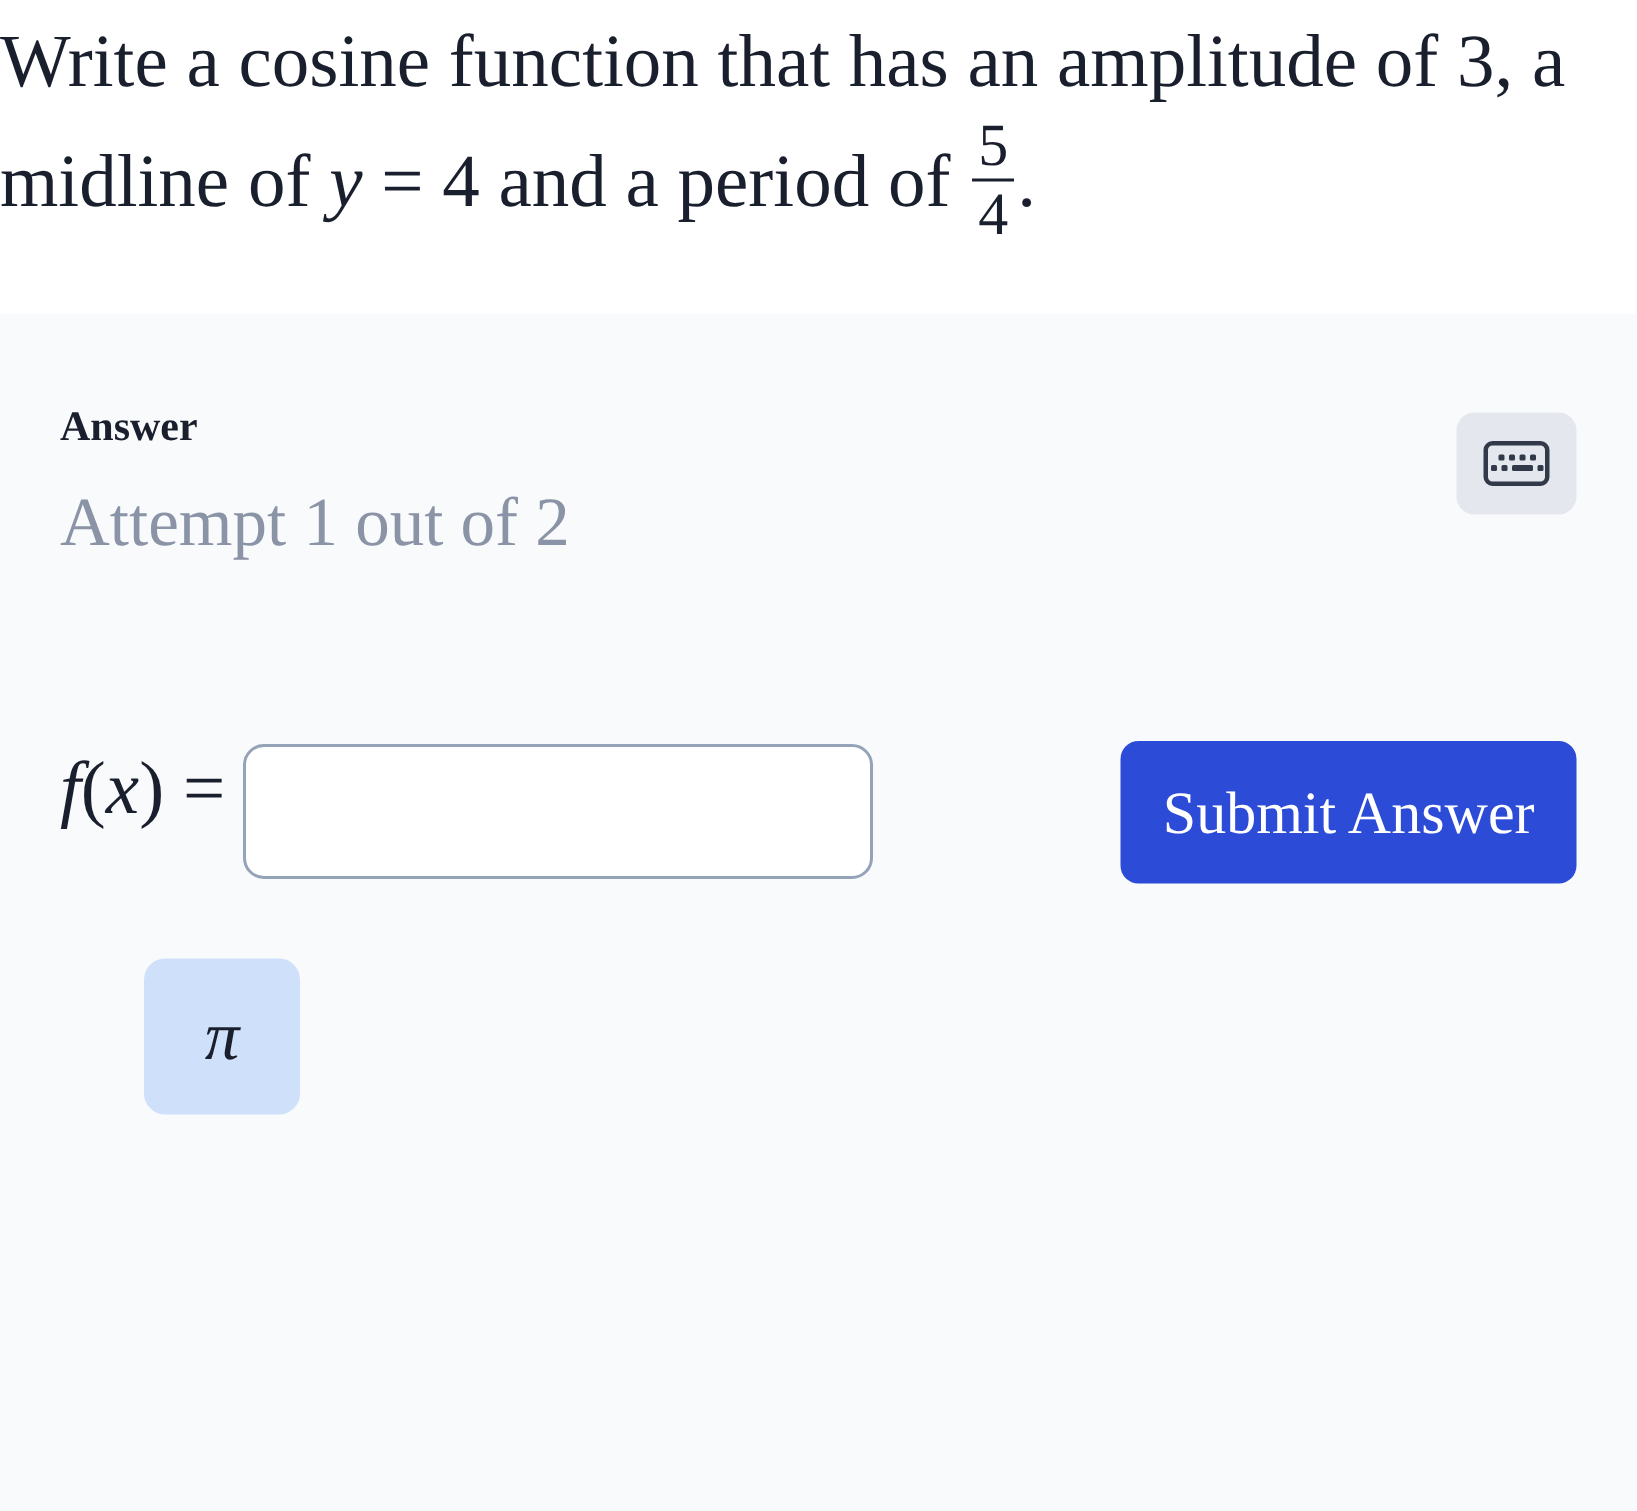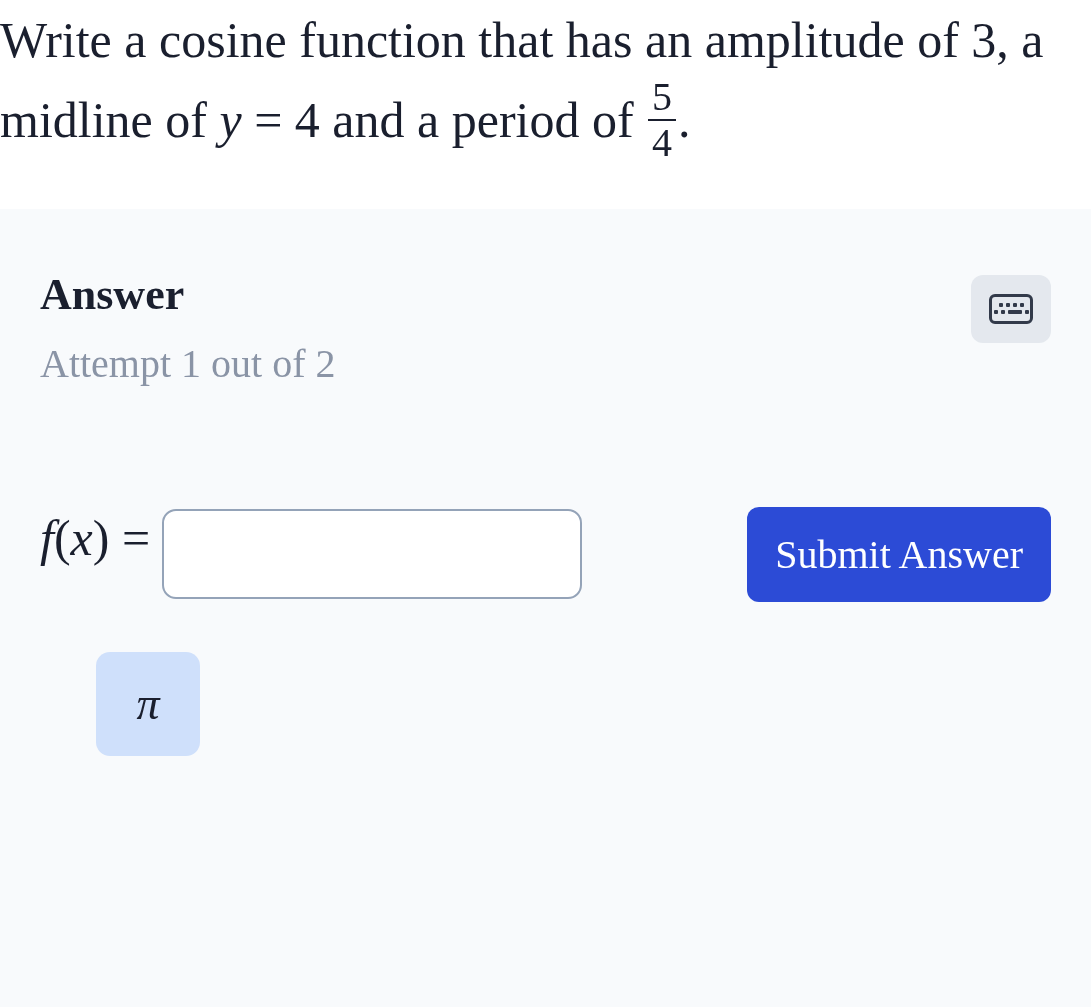--- a/index.html
+++ b/index.html
@@ -62,27 +62,27 @@
     display: flex;
     justify-content: space-between;
     align-items: flex-start;
   }
   .answer-header {
     display: flex;
     flex-direction: column;
     gap: 12px;
   }
   .answer-title {
-    font-size: 44px;
+    font-size: 28px;
     font-weight: 700;
     color: #1a1f2e;
     font-family: Georgia, 'Times New Roman', serif;
   }
   .attempt {
-    font-size: 40px;
+    font-size: 46px;
     color: #8a94a6;
     font-family: Georgia, 'Times New Roman', serif;
     margin-top: 8px;
   }
   .keyboard-btn {
     background: #e4e8ee;
     border-radius: 12px;
     width: 80px;
     height: 68px;
     display: flex;

